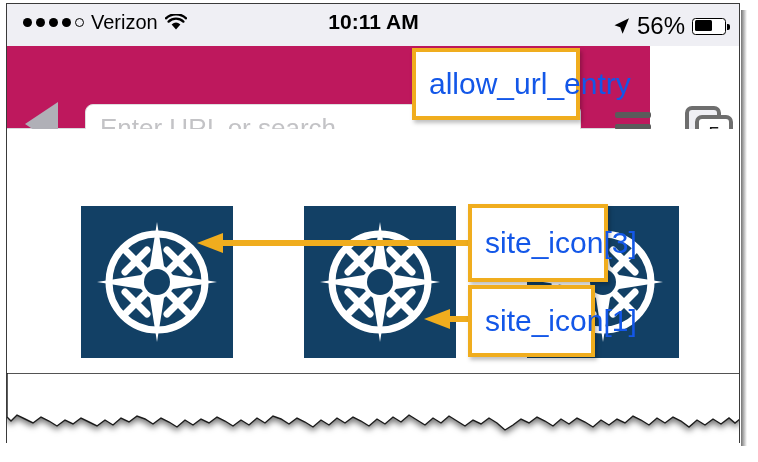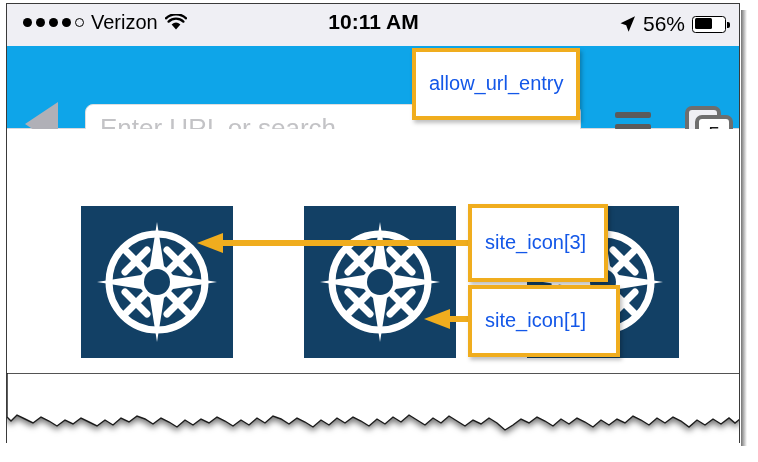--- a/index.html
+++ b/index.html
@@ -80,21 +80,21 @@
     font-weight: bold;
     color: #000;
   }
   .sb-right {
     position: absolute;
     right: 14px; top: 8px;
     display: flex;
     align-items: center;
     gap: 7px;
   }
-  .batt-pct { font-size: 21px; color: #000; }
+  .batt-pct { font-size: 24px; color: #000; }
   .loc-arrow { width: 17px; height: 18px; }
   .battery {
     position: relative;
     width: 34px; height: 17px;
     border: 1.8px solid #000;
     border-radius: 3.5px;
     box-sizing: border-box;
     background: #fff;
   }
   .battery::after {
@@ -111,23 +111,23 @@
     height: 10.5px;
     width: 17px;
     background: #000;
     border-radius: 1.5px;
   }
 
   
   .toolbar {
     position: absolute;
     left: 0; top: 42px;
-    width: 733px;
+    width: 643px;
     height: 83px;
-    background: #0ea5e9;
+    background: #be185d;
     border-bottom: 1px solid #d8d8dd;
     box-sizing: border-box;
   }
   .back-arrow {
     position: absolute;
     left: 18px; top: 56px;
     width: 0; height: 0;
     border-top: 22px solid transparent;
     border-bottom: 22px solid transparent;
     border-right: 33px solid #b0b0b7;
@@ -238,28 +238,28 @@
     background: #ffffff;
     border: 4px solid #F0AD1E;
     box-sizing: border-box;
     box-shadow: 2px 3px 4px rgba(0,0,0,0.25);
     display: flex;
     flex-direction: column;
     justify-content: center;
     padding-left: 13px;
   }
   .anno-box .line {
-    font-size: 20px;
+    font-size: 30px;
     color: #1357E8;
     line-height: 1.28;
     white-space: nowrap;
   }
   #anno-toolbar { left: 412px; top: 48px; width: 168px; height: 72px; }
   #anno-icon0   { left: 468px; top: 204px; width: 140px; height: 78px; }
-  #anno-icon1   { left: 468px; top: 285px; width: 152px; height: 72px; }
+  #anno-icon1   { left: 468px; top: 285px; width: 127px; height: 72px; }
 
   .anno-arrow { position: absolute; pointer-events: none; }
   #arrow-0 { left: 195px; top: 230px; width: 280px; height: 26px; }
   #arrow-1 { left: 422px; top: 306px; width: 54px; height: 26px; }
 </style>
 </head>
 <body>
 
 <div id="canvas">
 

